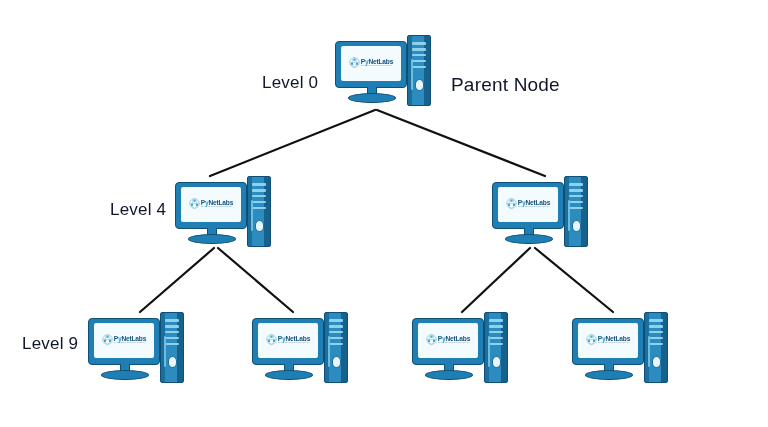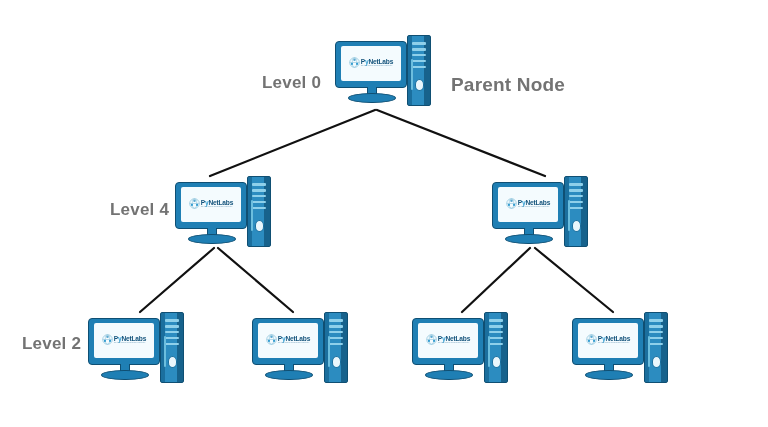--- a/index.html
+++ b/index.html
@@ -10,22 +10,22 @@
     overflow:hidden;
   }
   #stage{position:relative;width:768px;height:427px;background:#ffffff;}
 
   
   #links{position:absolute;left:0;top:0;width:768px;height:427px;pointer-events:none;}
 
   
   .label{
     position:absolute;
-    font-weight:bold;
-    color:#737373;
+    font-weight:normal;
+    color:#0f172a;
     white-space:nowrap;
     letter-spacing:.2px;
   }
   .label.lvl{font-size:17px;}
   .label.parent{font-size:19px;margin-left:8px;}
 
   
   .node{position:absolute;}
   .node .ws{position:relative;width:100%;height:100%;}
 
@@ -119,21 +119,21 @@
       <line x1="375" y1="110" x2="210" y2="176" stroke="#111111" stroke-width="2.2" stroke-linecap="round"></line>
       <line x1="377" y1="110" x2="545" y2="176" stroke="#111111" stroke-width="2.2" stroke-linecap="round"></line>
       <line x1="214" y1="248" x2="140" y2="312" stroke="#111111" stroke-width="2.2" stroke-linecap="round"></line>
       <line x1="218" y1="248" x2="293" y2="312" stroke="#111111" stroke-width="2.2" stroke-linecap="round"></line>
       <line x1="530" y1="248" x2="462" y2="312" stroke="#111111" stroke-width="2.2" stroke-linecap="round"></line>
       <line x1="535" y1="248" x2="613" y2="312" stroke="#111111" stroke-width="2.2" stroke-linecap="round"></line>
     </svg>
 
   <div class="label lvl" style="left: 262px; top: 73px;">Level 0</div>
   <div class="label lvl" style="left: 110px; top: 200px;">Level 4</div>
-  <div class="label lvl" style="left: 22px; top: 334px;">Level 2</div>
+  <div class="label lvl" style="left: 22px; top: 334px;">Level 9</div>
   <div class="label parent" style="left: 443px; top: 74px;">Parent Node</div>
 
   <div id="nodes">
       <div class="node" style="left: 335px; top: 33px; width: 100px; height: 76px;">
         <div class="ws">
           <div class="tower" style="left:72%;top:2%;width:22%;height:92%">
             <span class="slot" style="top:9%;height:4%"></span>
             <span class="slot" style="top:17.5%;height:4%"></span>
             <span class="slot" style="top:26%;height:4%"></span>
             <span class="slot" style="top:34.5%;height:4%"></span>

